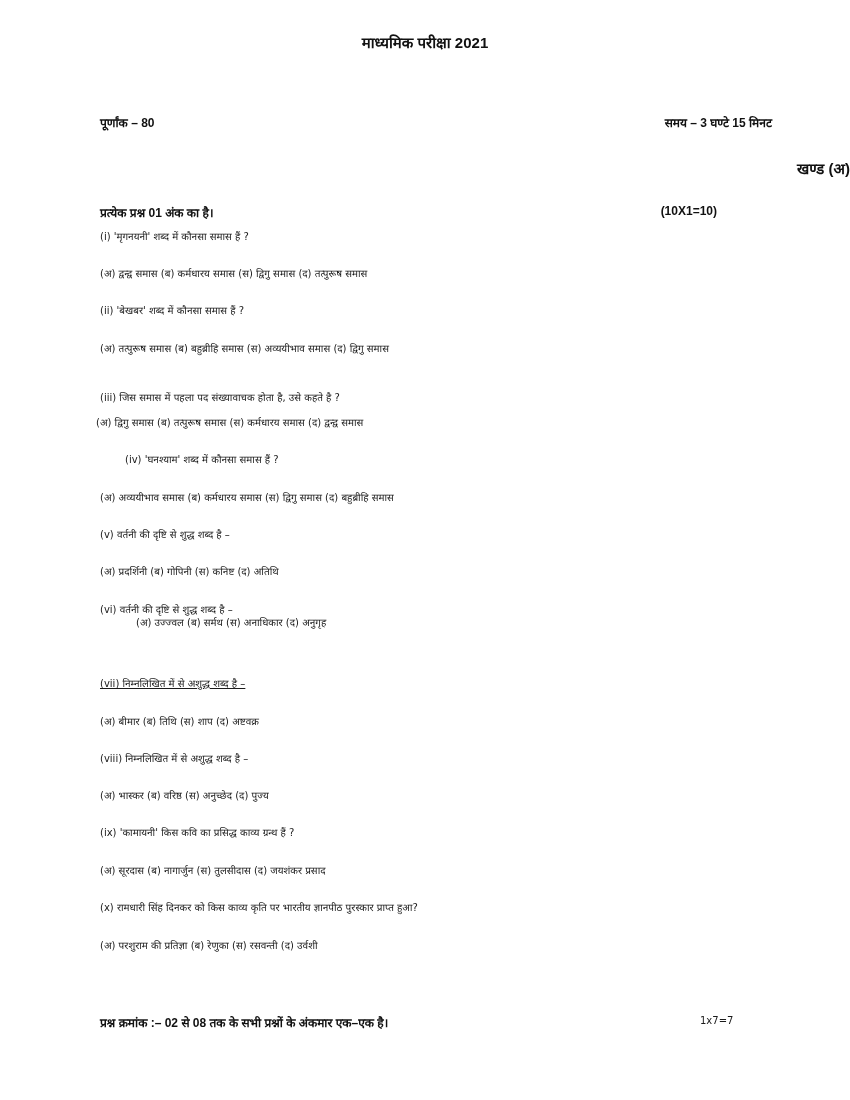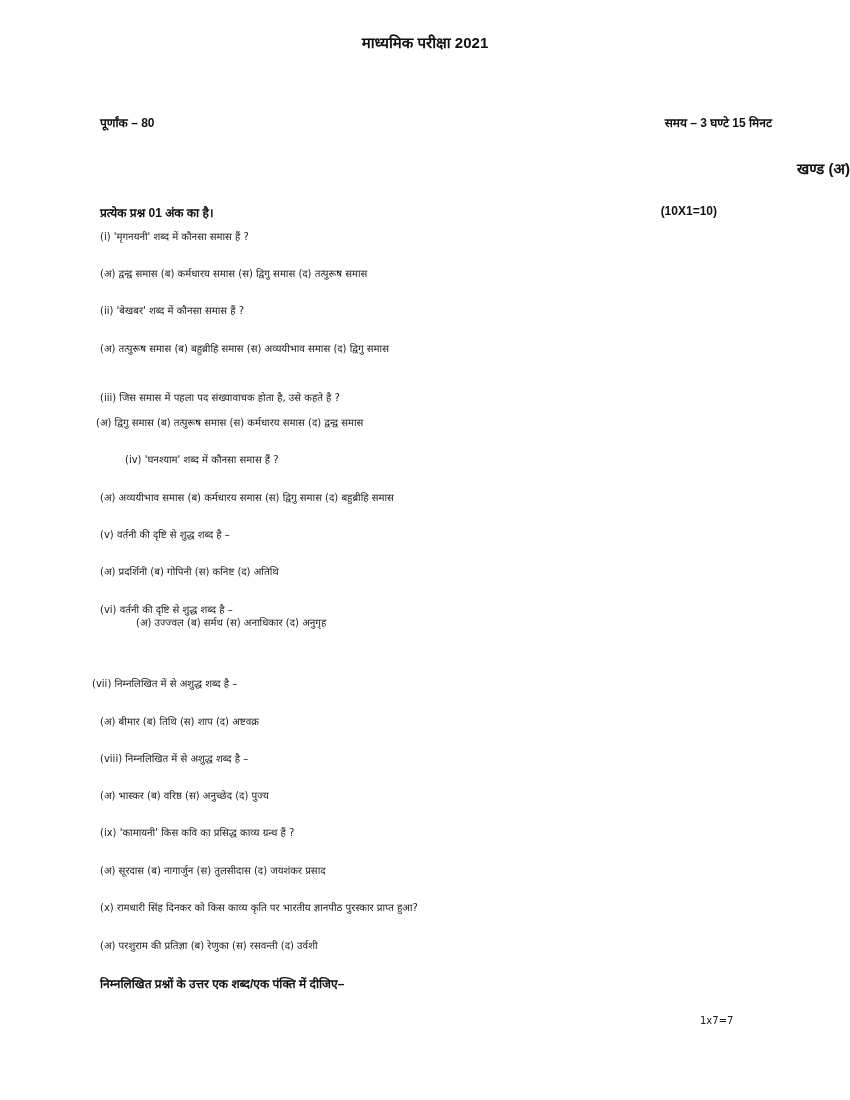--- a/index.html
+++ b/index.html
@@ -29,25 +29,25 @@
     <div class="abs q" style="left:100px; top:303px;">(ii)  'बेखबर' शब्द में कौनसा समास हैं ?</div>
     <div class="abs q" style="left:100px; top:341px;">(अ) तत्पुरूष समास (ब) बहुब्रीहि समास (स) अव्ययीभाव समास (द) द्विगु समास</div>
     <div class="abs q" style="left:100px; top:378px;margin-top:12px;">(iii)  जिस समास में पहला पद संख्यावाचक होता है, उसे कहते है ?</div>
     <div class="abs q" style="left:96px; top:415px;">(अ) द्विगु समास (ब) तत्पुरूष समास (स) कर्मधारय समास (द) द्वन्द्व समास</div>
     <div class="abs q" style="left:100px; top:452px;margin-left:25px;">(iv)  'घनश्याम' शब्द में कौनसा समास हैं ?</div>
     <div class="abs q" style="left:100px; top:490px;text-align:center;">(अ) अव्ययीभाव समास (ब) कर्मधारय समास (स) द्विगु समास (द) बहुब्रीहि समास</div>
     <div class="abs q" style="left:100px; top:527px;">(v)  वर्तनी की दृष्टि से शुद्ध शब्द है –</div>
     <div class="abs q" style="left:100px; top:564px;">(अ) प्रदर्शिनी (ब) गोपिनी (स) कनिष्ट (द) अतिथि</div>
     <div class="abs q" style="left:100px; top:602px;">(vi)  वर्तनी की दृष्टि से शुद्ध शब्द है –</div>
     <div class="abs q" style="left:100px; top:615px;margin-left:36px;">(अ) उज्ज्वल (ब) सर्मथ (स) अनाधिकार (द) अनुगृह</div>
-    <div class="abs q" style="left:92px; top:676px;">(vii) निम्नलिखित में से अशुद्ध शब्द है –</div>
+    <div class="abs q" style="left:100px; top:676px;text-decoration:underline;">(vii) निम्नलिखित में से अशुद्ध शब्द है –</div>
     <div class="abs q" style="left:100px; top:714px;">(अ) बीमार (ब) तिथि (स) शाप (द) अष्टवक्र</div>
     <div class="abs q" style="left:100px; top:751px;">(viii) निम्नलिखित में से अशुद्ध शब्द है –</div>
     <div class="abs q" style="left:100px; top:788px;">(अ) भास्कर (ब) वरिष्ठ (स) अनुच्छेद (द) पुज्य</div>
     <div class="abs q" style="left:100px; top:825px;">(ix) 'कामायनी' किस कवि का प्रसिद्ध काव्य ग्रन्थ हैं ?</div>
     <div class="abs q" style="left:100px; top:863px;">(अ) सूरदास (ब) नागार्जुन (स) तुलसीदास (द) जयशंकर प्रसाद</div>
     <div class="abs q" style="left:100px; top:900px;">(x) रामधारी सिंह दिनकर को किस काव्य कृति पर भारतीय ज्ञानपीठ पुरस्कार प्राप्त हुआ?</div>
     <div class="abs q" style="left:100px; top:938px;">(अ) परशुराम की प्रतिज्ञा (ब) रेणुका (स) रसवन्ती (द) उर्वशी</div>
   </div>
 
-  <div class="abs bold" style="left:100px; top:975px;">निम्नलिखित प्रश्नों के उत्तर एक शब्द/एक पंक्ति में दीजिए–</div>
+  <div class="abs bold" style="left:100px; top:1014px;">प्रश्न क्रमांक :– 02 से 08 तक के सभी प्रश्नों के अंकमार एक–एक है।</div>
   <div class="abs q" style="left:700px; top:1015px;">1x7=7</div>
 </div>
 
 </body></html>

